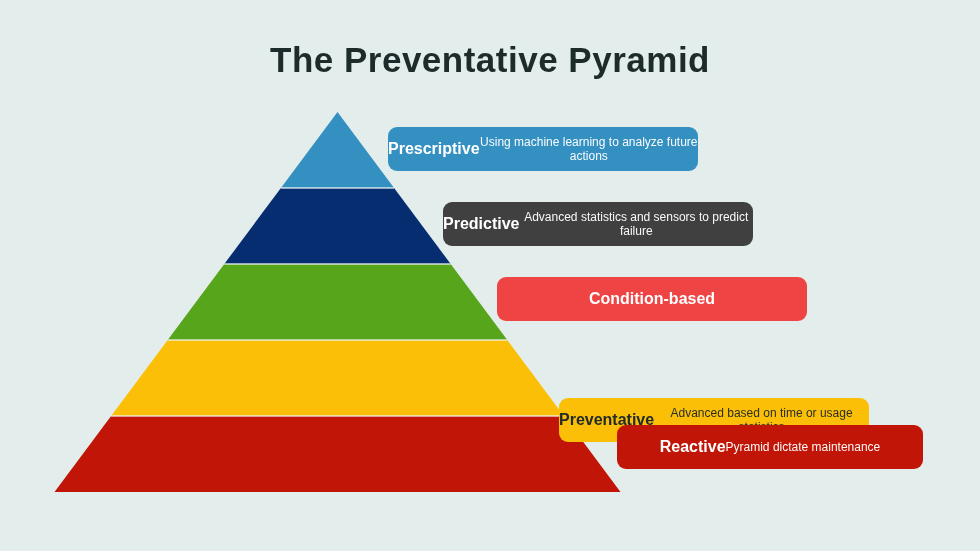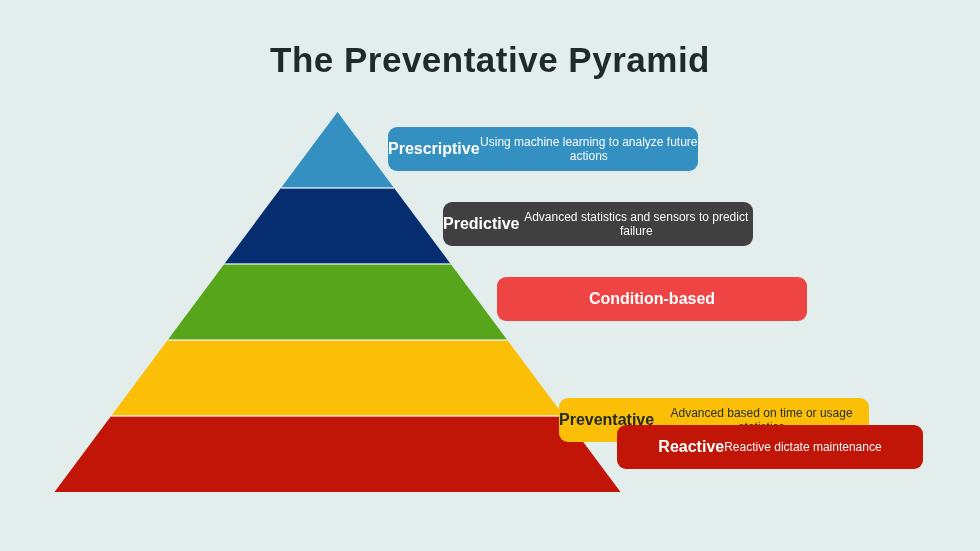--- a/index.html
+++ b/index.html
@@ -90,16 +90,16 @@
     <div class="box-title">Condition-based</div>
   </div>
 
   <div class="level-box box-3" style="background: rgb(252, 191, 7); color: rgb(33, 43, 42);">
     <div class="box-title">Preventative</div>
     <div class="box-desc">Advanced based on time or usage statistics</div>
   </div>
 
   <div class="level-box box-4" style="background: rgb(192, 21, 7); color: rgb(255, 255, 255);">
     <div class="box-title">Reactive</div>
-    <div class="box-desc">Reactive dictate maintenance</div>
+    <div class="box-desc">Pyramid dictate maintenance</div>
   </div>
 
 </div>
 
 </body></html>

